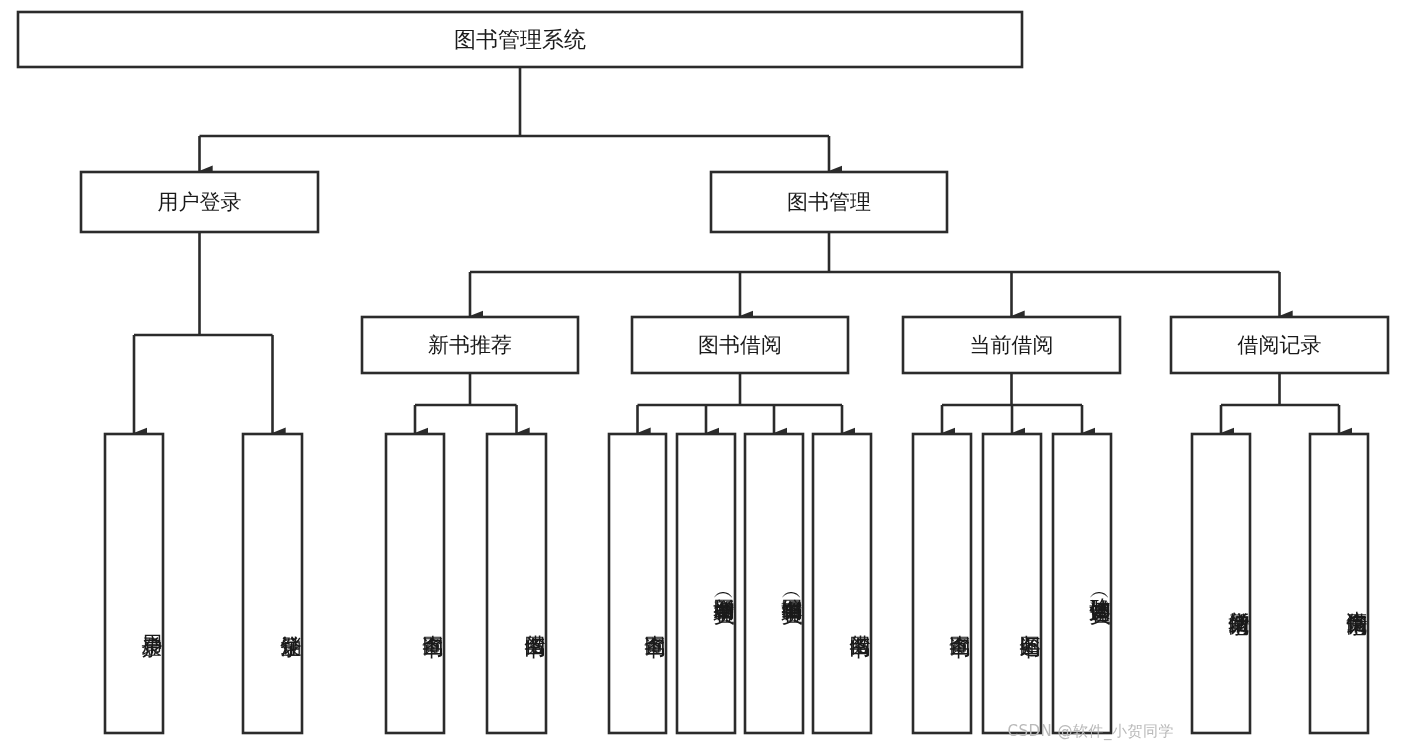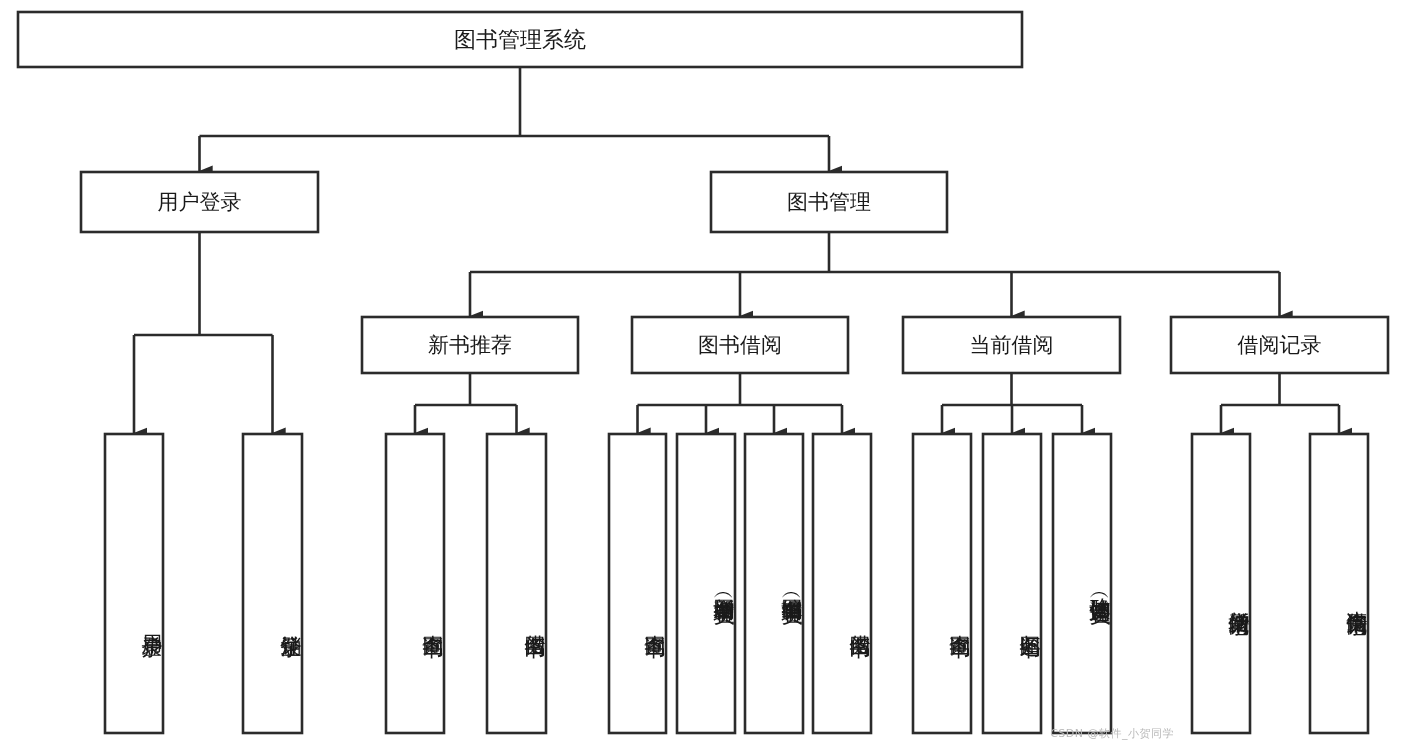--- a/index.html
+++ b/index.html
@@ -63,21 +63,21 @@
     text-align: center;
     white-space: nowrap;
     letter-spacing: 1px;
     pointer-events: none;
   }
   .watermark {
     position: absolute;
     right: 8px;
     bottom: 6px;
     font-family: "DejaVu Sans", "Liberation Sans", sans-serif;
-    font-size: 11px;
+    font-size: 15px;
     color: #b9b9b9;
     white-space: nowrap;
     letter-spacing: 0.5px;
   }
 </style>
 </head>
 <body>
 
 <div id="chart-root">
 

